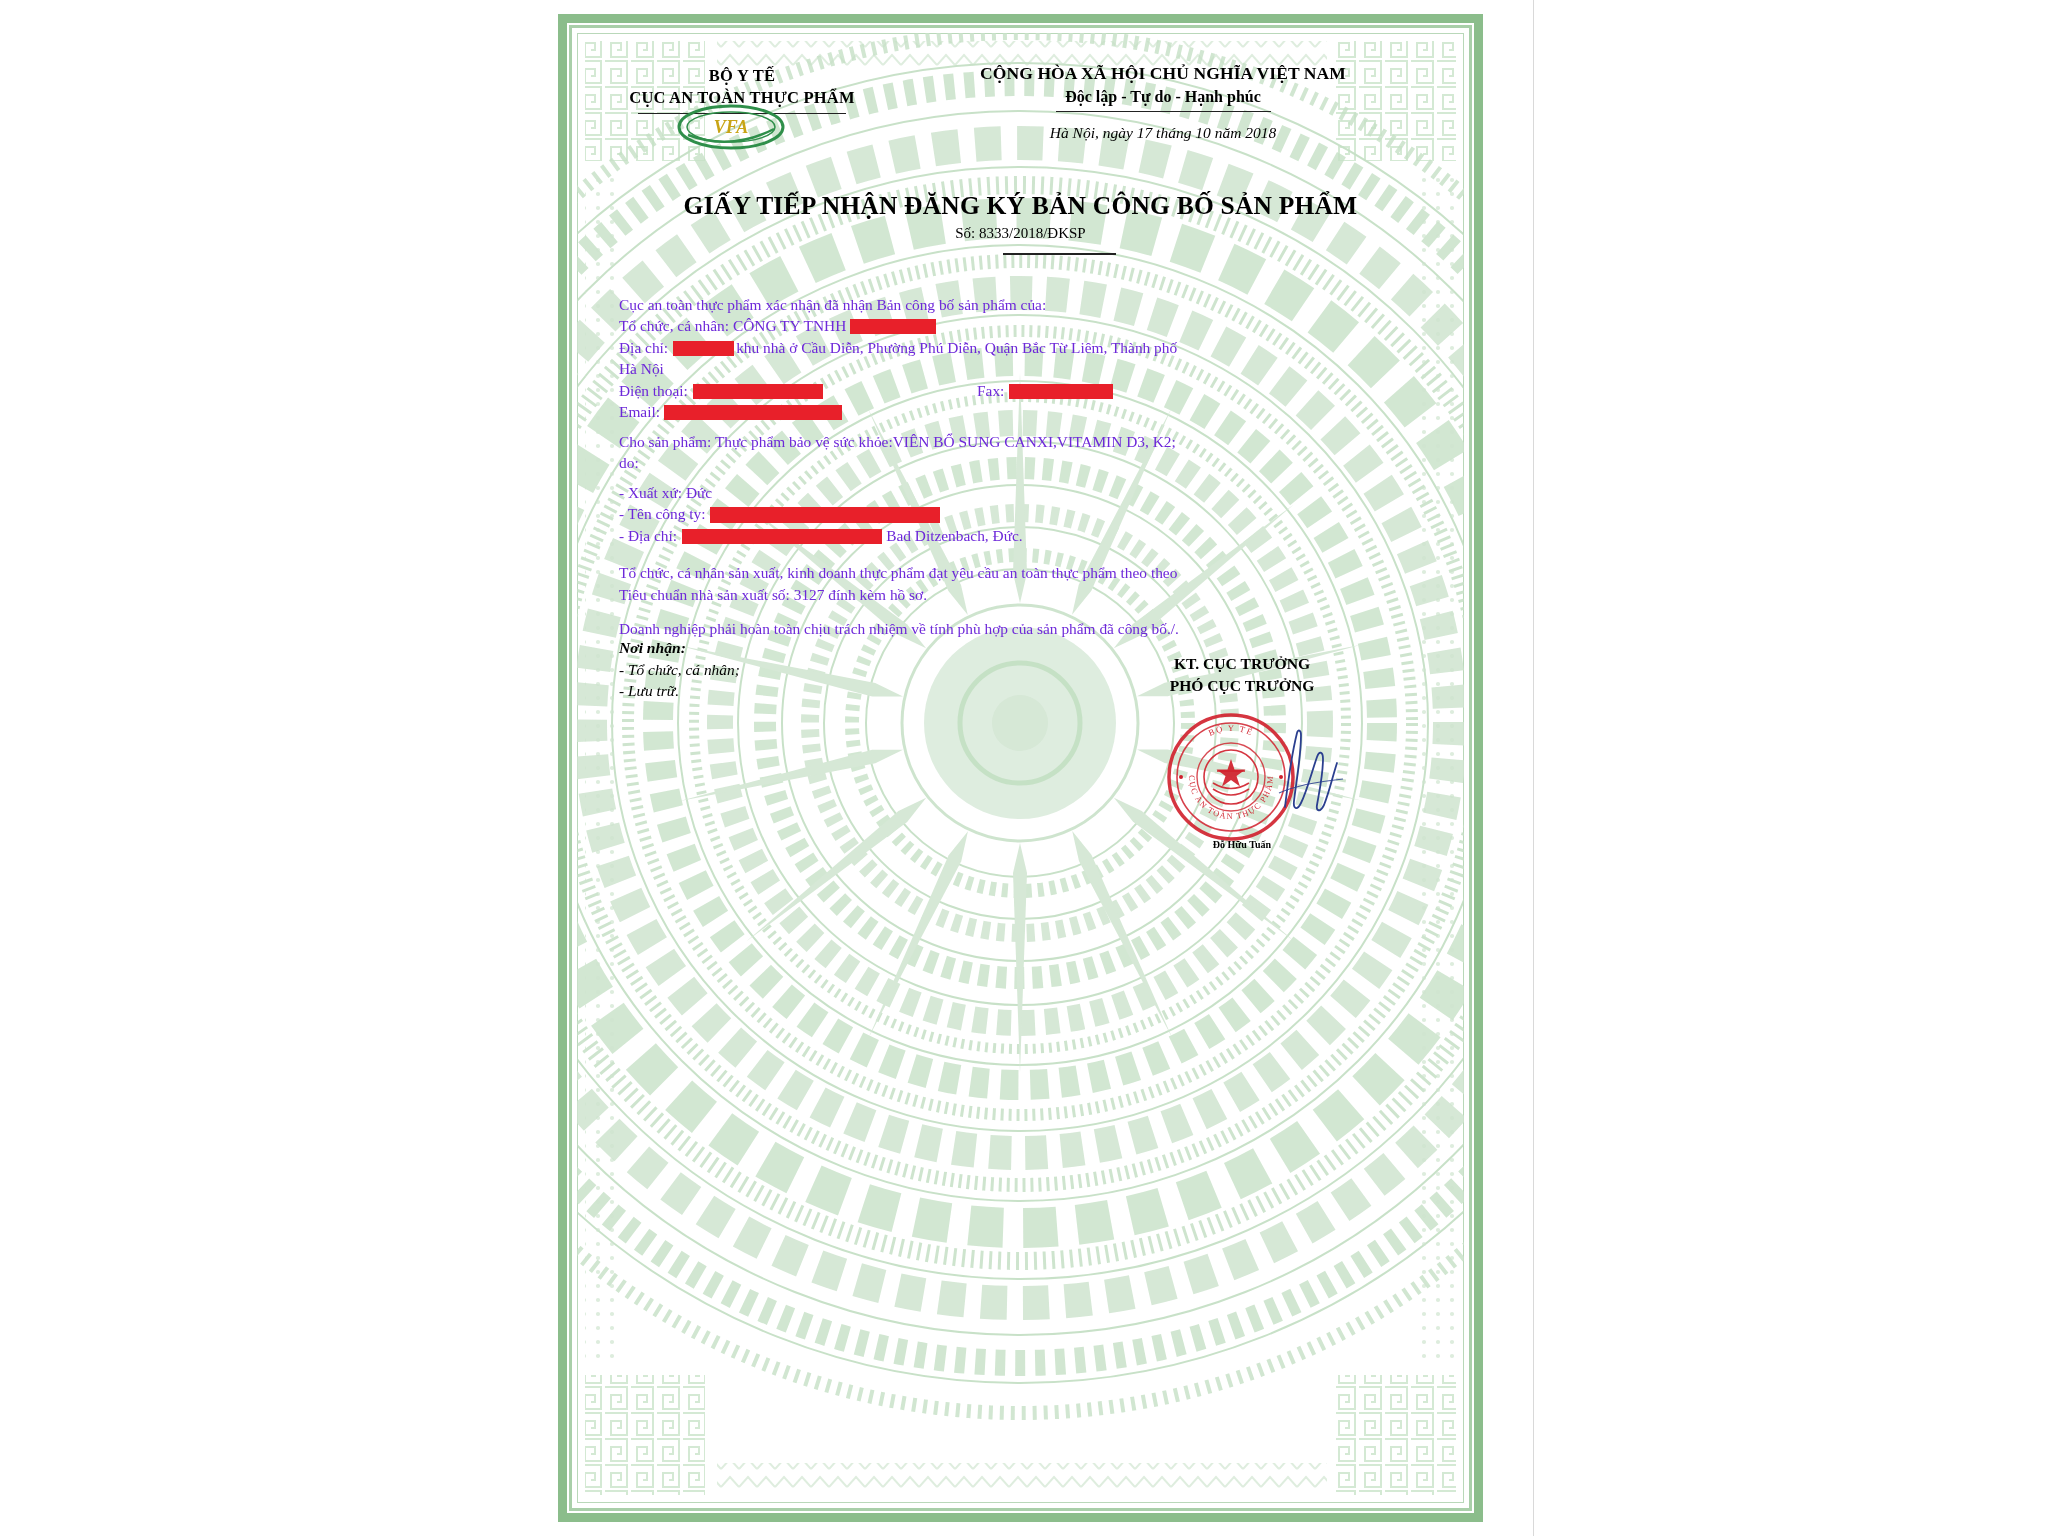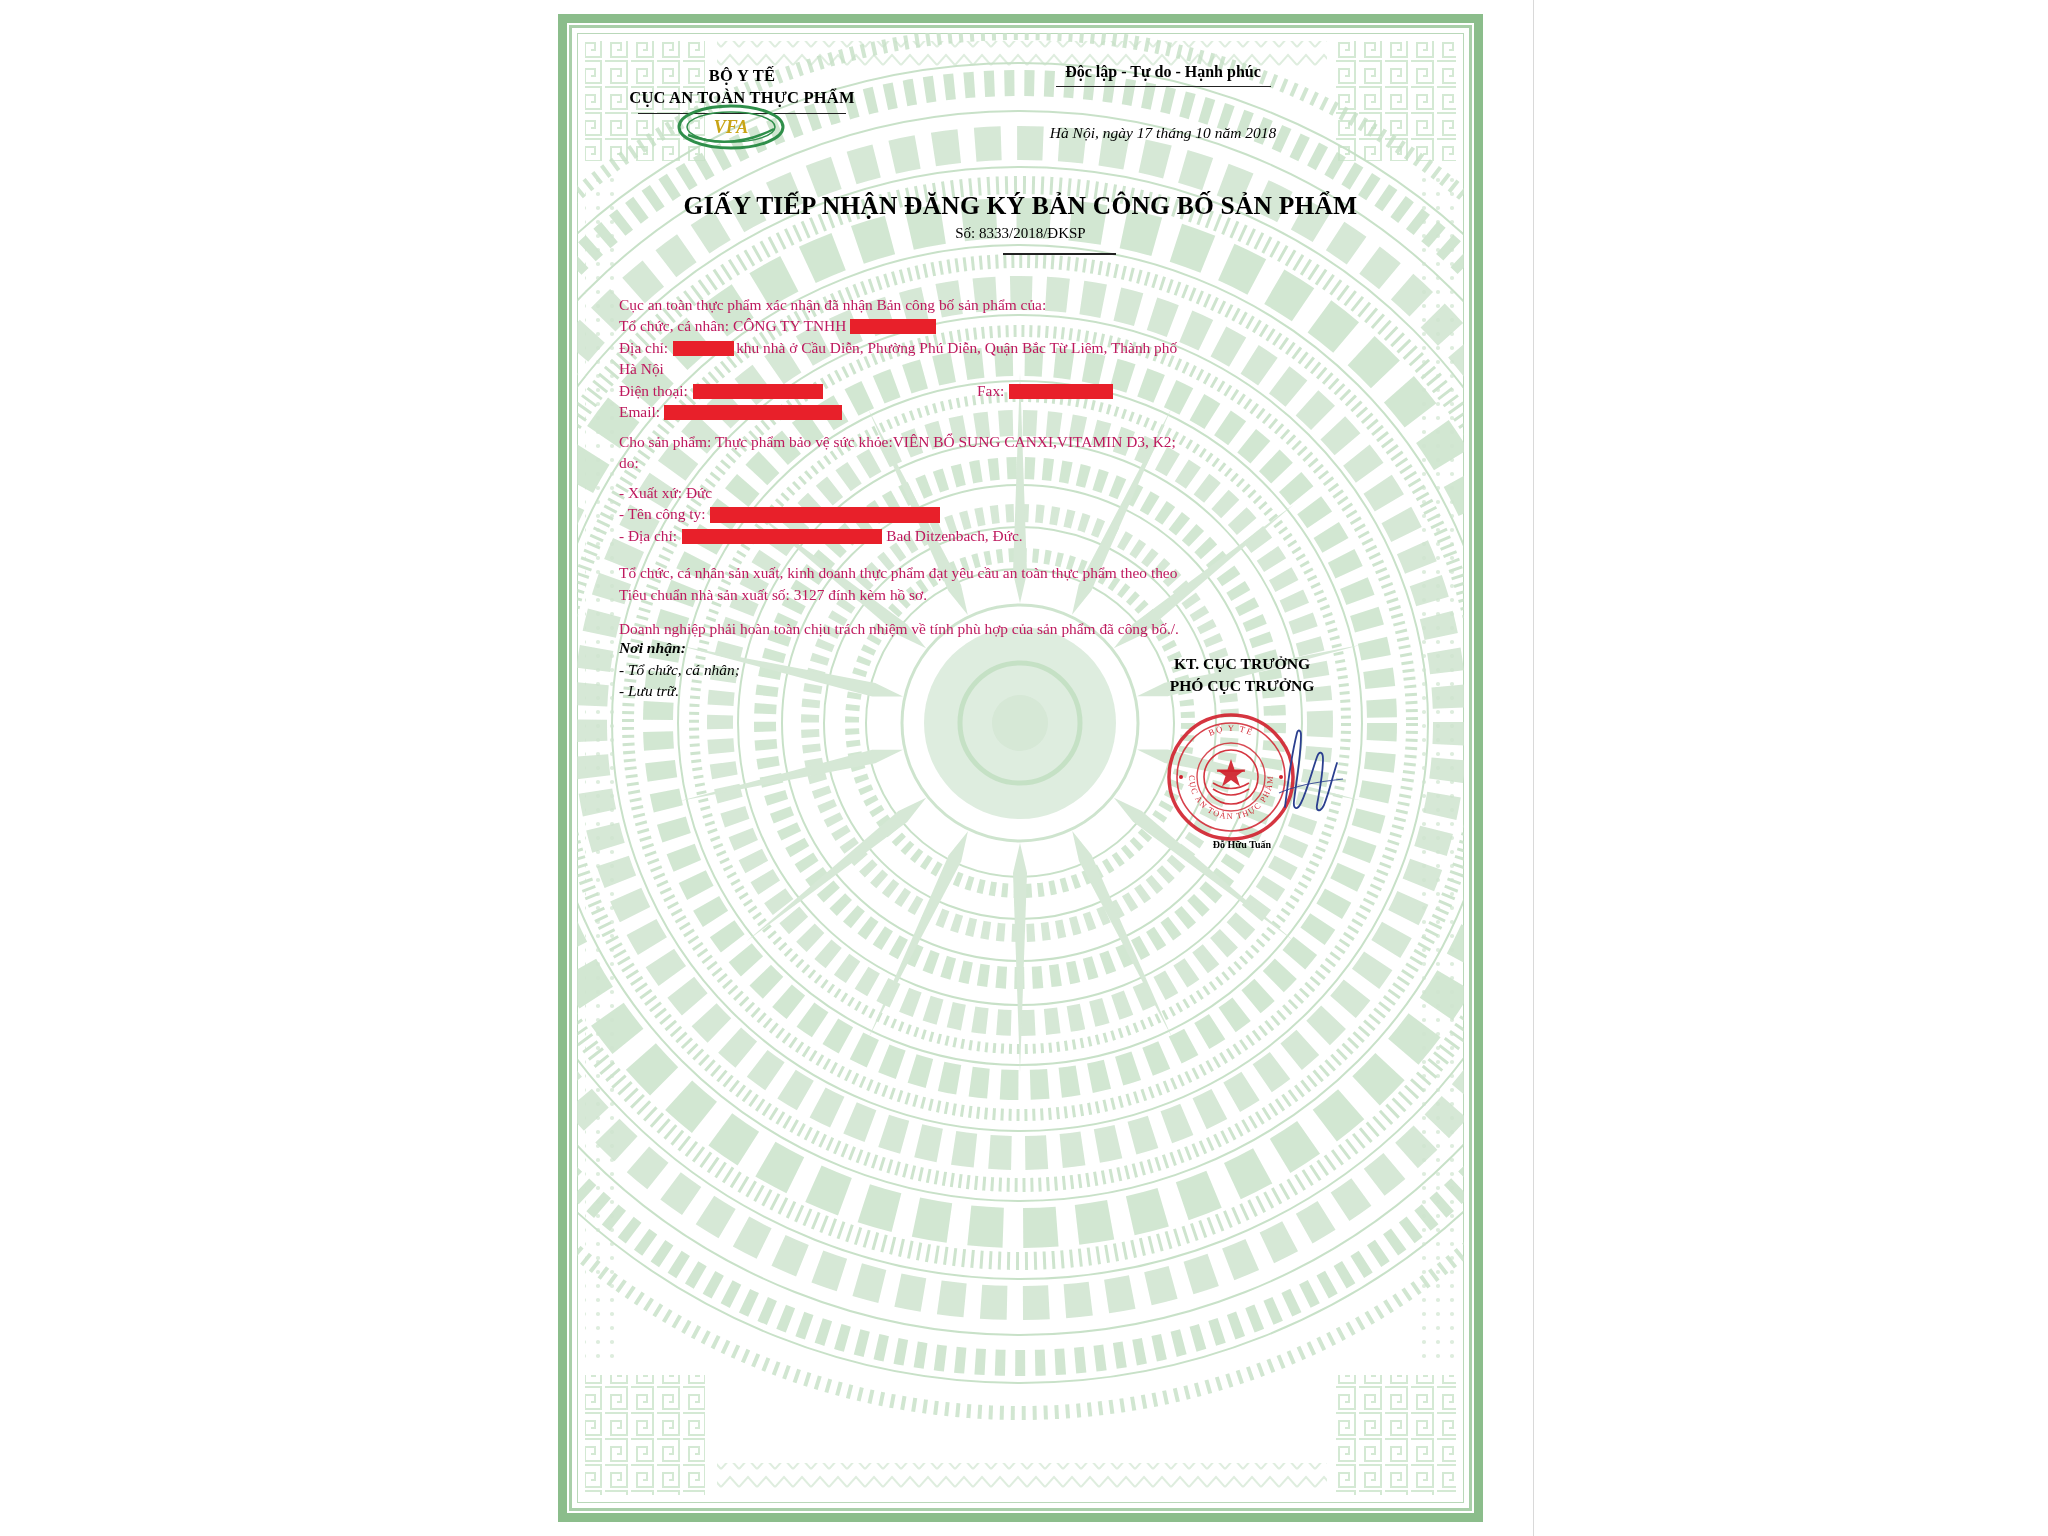--- a/index.html
+++ b/index.html
@@ -182,21 +182,21 @@
   }
 
   
   .body-block {
     position: absolute;
     left: 42px;
     top: 262px;
     width: 810px;
     font-size: 15.4px;
     line-height: 1.33;
-    color: #be185d;
+    color: #6d28d9;
   }
   .body-block p {
     margin: 0 0 1px 0;
   }
   .gap-sm { height: 8px; }
   .gap-md { height: 13px; }
 
   .row-2col {
     position: relative;
     display: block;
@@ -408,20 +408,21 @@
       <div class="vfa-logo">
         <svg width="115" height="52" viewBox="0 0 115 52" xmlns="http://www.w3.org/2000/svg">
           <ellipse cx="57" cy="26" rx="52" ry="21" fill="none" stroke="#2f8f4a" stroke-width="3"></ellipse>
           <ellipse cx="57" cy="26" rx="44" ry="15" fill="none" stroke="#2f8f4a" stroke-width="1.5"></ellipse>
           <path d="M14,34 q43,16 86,-6" fill="none" stroke="#2f8f4a" stroke-width="2.5"></path>
           <text x="57" y="32" text-anchor="middle" font-family="Liberation Serif, serif" font-size="18" font-style="italic" font-weight="bold" fill="#c8a415">VFA</text>
         </svg>
       </div>
 
       <div class="hdr-right">
+        <div class="l1">CỘNG HÒA XÃ HỘI CHỦ NGHĨA VIỆT NAM</div>
         <div class="l2">Độc lập - Tự do - Hạnh phúc</div>
         <div class="rule"></div>
       </div>
       <div class="hdr-date">Hà Nội, ngày 17 tháng 10 năm 2018</div>
 
       <div class="title">GIẤY TIẾP NHẬN ĐĂNG KÝ BẢN CÔNG BỐ SẢN PHẨM</div>
       <div class="subtitle">Số: 8333/2018/ĐKSP</div>
       <div class="title-rule"></div>
 
       <div class="body-block">

